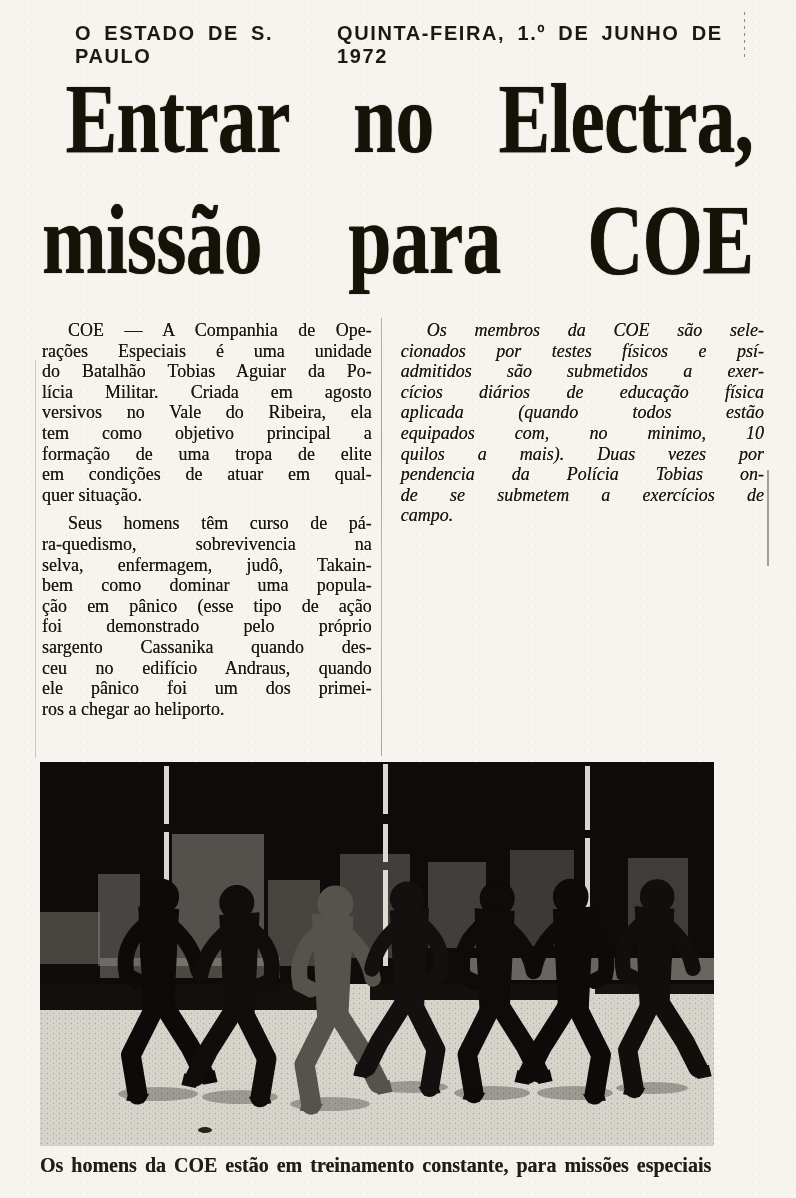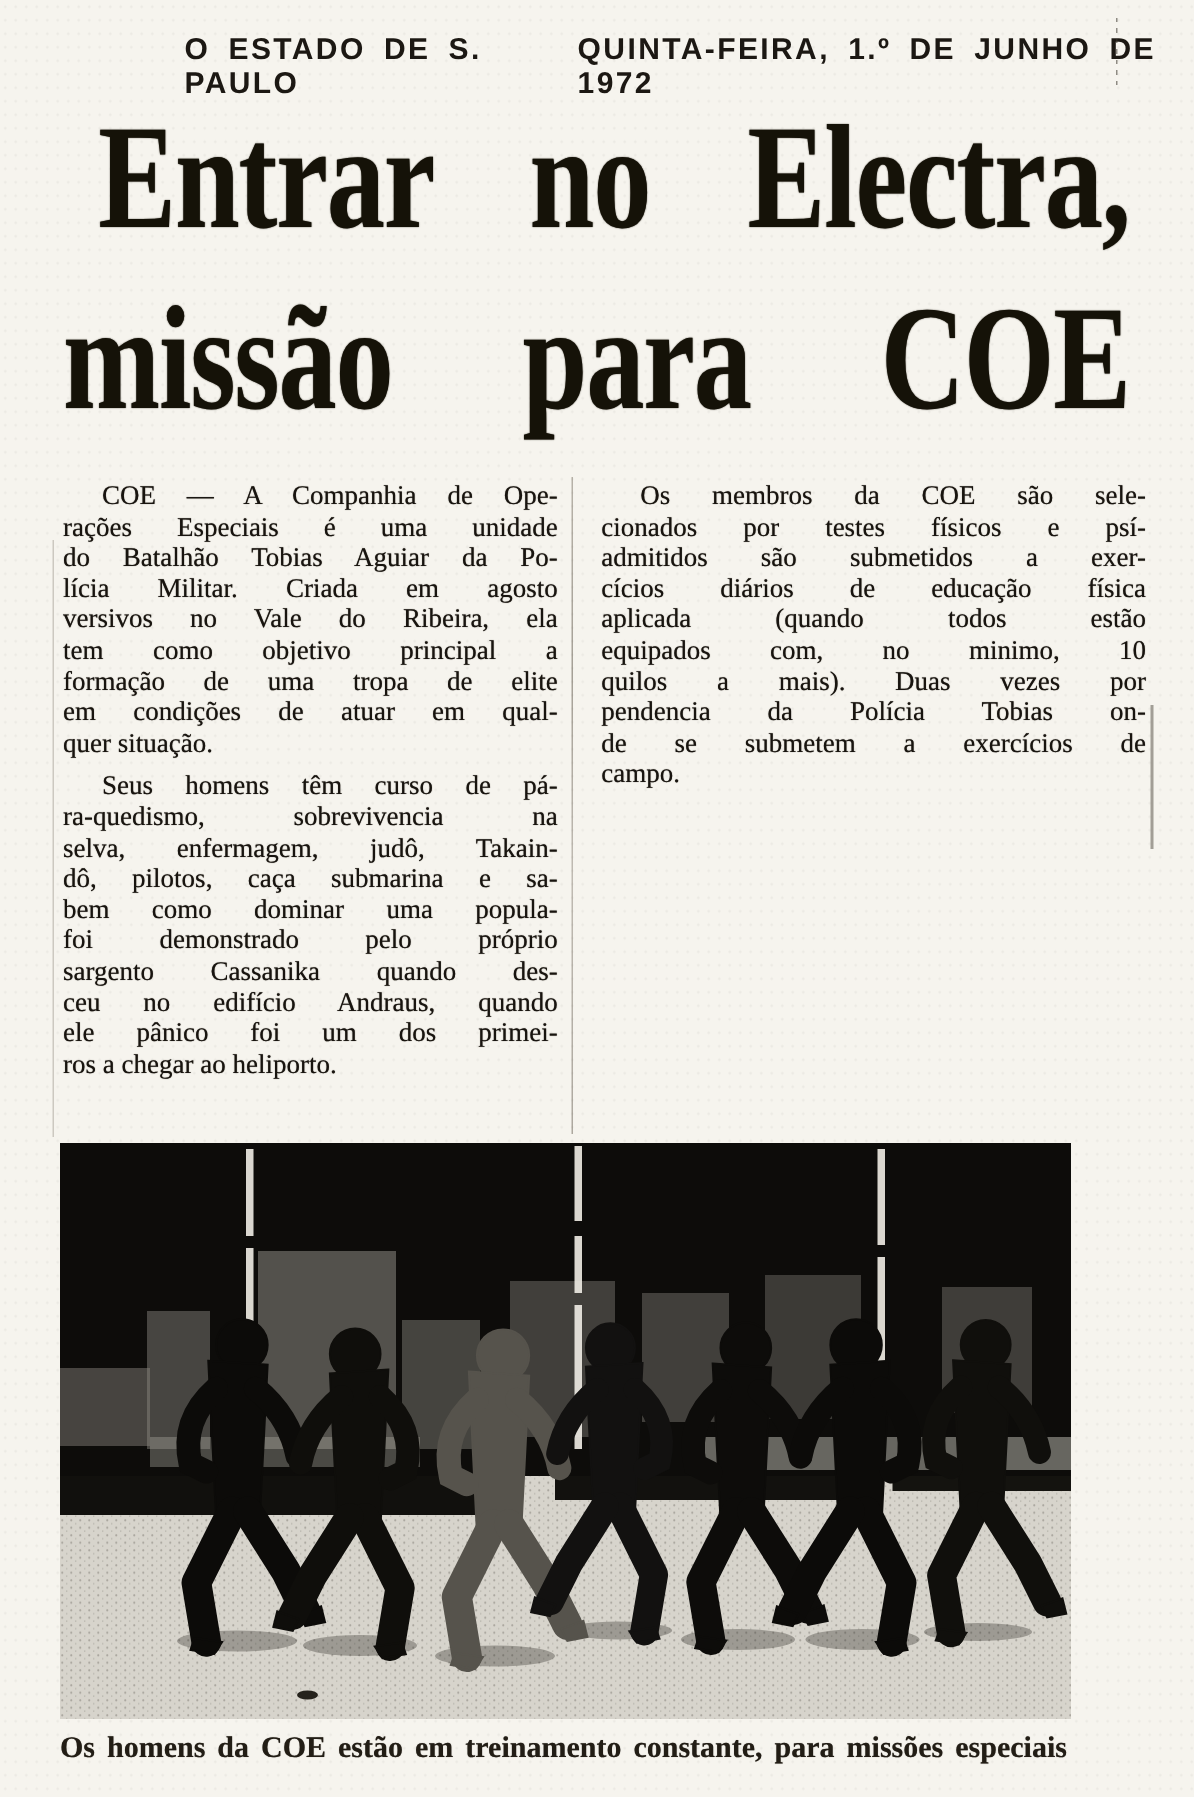--- a/index.html
+++ b/index.html
@@ -16,21 +16,20 @@
     overflow:hidden;
   }
   
   .masthead{
     position:absolute;top:22px;left:75px;width:672px;
     display:flex;justify-content:flex-start;align-items:baseline;
     font-family:"Liberation Sans", sans-serif;
     font-weight:bold;font-size:20px;letter-spacing:1.6px;word-spacing:5px;
     color:#1c1813;
     filter:blur(0.2px);
-    margin-left:48px;
   }
   .masthead-rule{
     position:absolute;top:12px;left:744px;width:1px;height:48px;
     background:repeating-linear-gradient(#3a352c 0 3px, transparent 3px 7px);
     opacity:.55;
   }
   
   .headline{position:absolute;top:58px;left:42px;width:714px;overflow:visible;}
   .hl{
     width:906px;
@@ -41,21 +40,21 @@
     white-space:nowrap;
     letter-spacing:-1px;
     color:#151208;
     text-shadow:0 0 1px #2a251c;
   }
   .hl1{width:876px;padding-left:30px;}
   
   .columns{position:absolute;top:320px;left:42px;width:722px;display:flex;gap:13px;}
   .col{font-size:18px;line-height:20.6px;}
   .col-left{width:336px;}
-  .col-right{width:370px;margin-left:16px;}
+  .col-right{width:370px;margin-left:16px;font-style:italic;}
   .col .para + .para{margin-top:8px;}
   .line{
     text-align:justify;text-align-last:justify;
     white-space:nowrap;overflow:visible;
     text-shadow:0 0 0.6px rgba(30,24,16,.75);
   }
   .line.first{text-indent:26px;}
   .line.last{text-align-last:left;}
   .col-rule{
     position:absolute;top:318px;left:381px;width:1px;height:438px;
@@ -109,22 +108,22 @@
           <div class="line">versivos no Vale do Ribeira, ela</div>
           <div class="line">tem como objetivo principal a</div>
           <div class="line">formação de uma tropa de elite</div>
           <div class="line">em condições de atuar em qual-</div>
           <div class="line last">quer situação.</div>
         </div>
         <div class="para">
           <div class="line first">Seus homens têm curso de pá-</div>
           <div class="line">ra-quedismo, sobrevivencia na</div>
           <div class="line">selva, enfermagem, judô, Takain-</div>
-          <div class="line">dô, pilotos, caça submarina e sa-</div>
           <div class="line">bem como dominar uma popula-</div>
+          <div class="line">ção em pânico (esse tipo de ação</div>
           <div class="line">foi demonstrado pelo próprio</div>
           <div class="line">sargento Cassanika quando des-</div>
           <div class="line">ceu no edifício Andraus, quando</div>
           <div class="line">ele pânico foi um dos primei-</div>
           <div class="line last">ros a chegar ao heliporto.</div>
         </div>
       </div>
     <div class="col col-right">
         <div class="para">
           <div class="line first">Os membros da COE são sele-</div>

